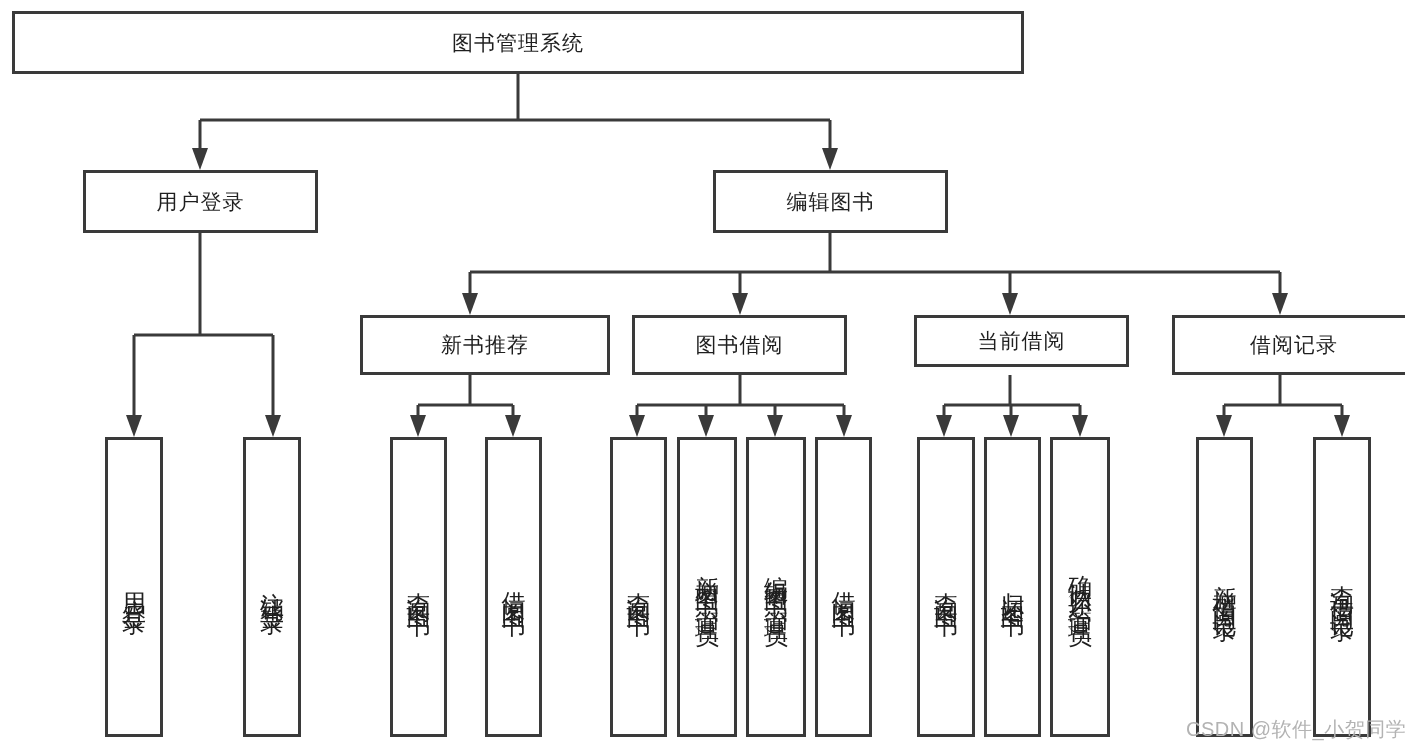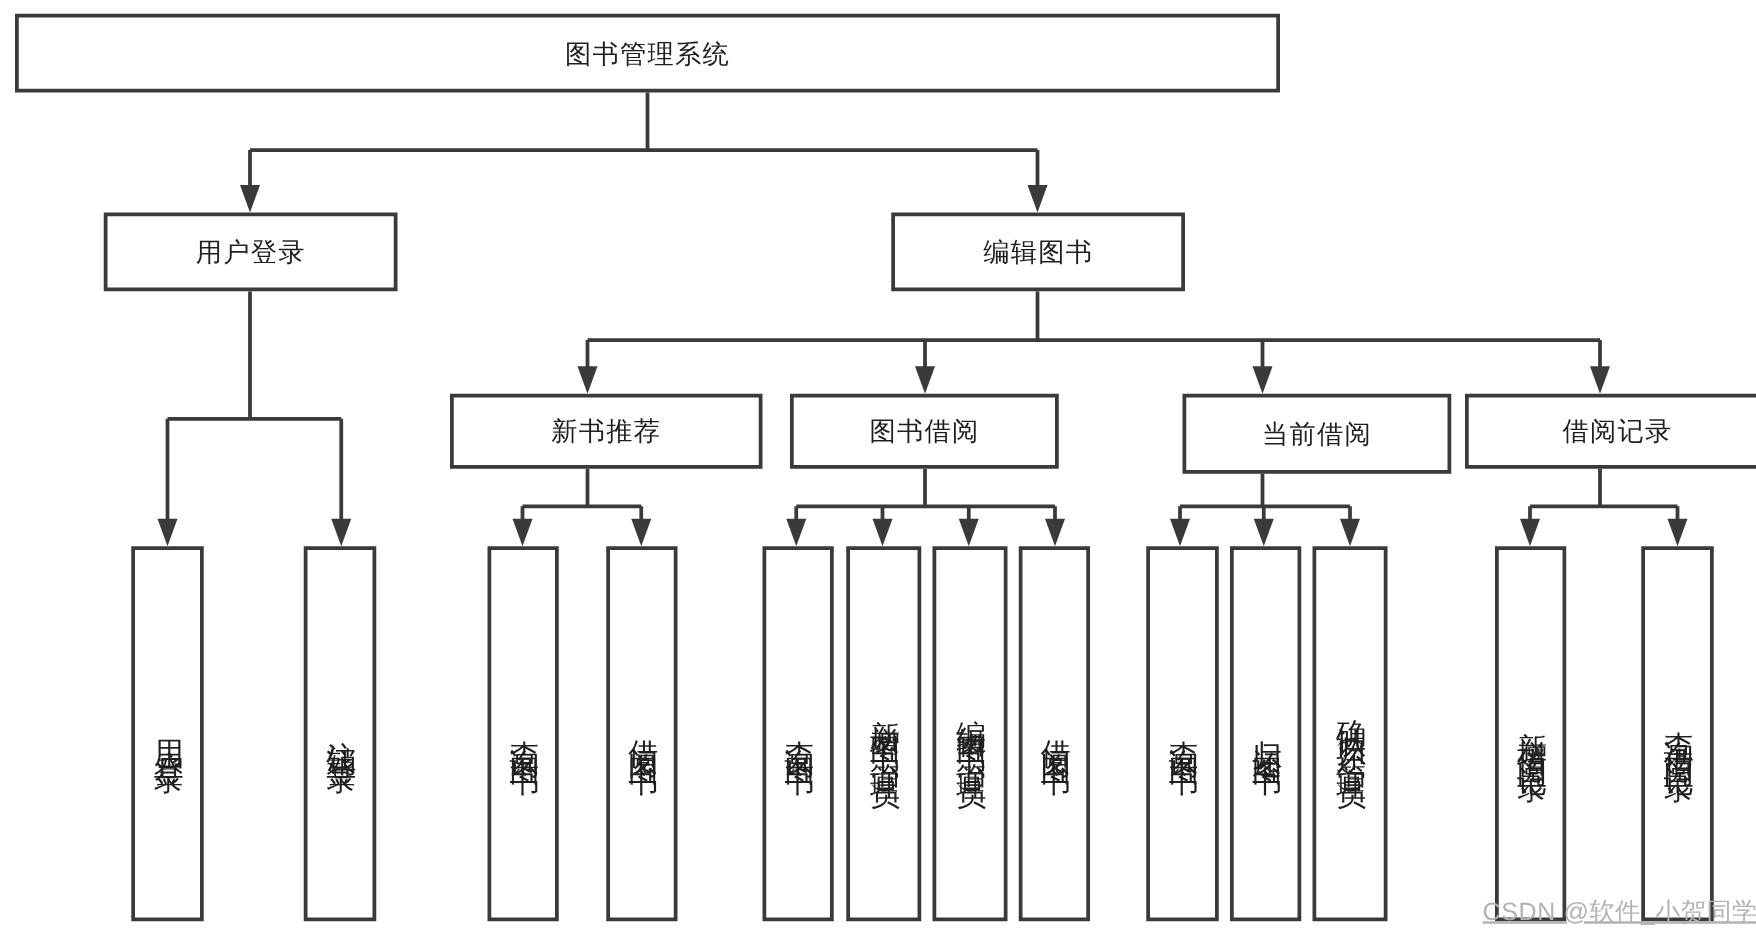--- a/index.html
+++ b/index.html
@@ -17,21 +17,20 @@
   .h-node { font-size:21px; letter-spacing:1px; }
   .v-node { font-size:24px; }
   .v-node .lbl {
     writing-mode:vertical-rl; text-orientation:mixed;
     letter-spacing:7px; line-height:1;
   }
   .watermark {
     position:absolute; left:1186px; top:716px;
     font-size:20px; color:#b3b3b3; white-space:nowrap;
     letter-spacing:0.5px;
-    text-decoration:underline;
   }
 </style>
 </head>
 <body>
 
 <div class="canvas">
 
   <svg class="connectors" width="1405" height="747" viewBox="0 0 1405 747" aria-hidden="true">
     <defs>
       <polygon id="arrowhead" points="-8,-22 8,-22 0,0" fill="#3a3a3a"></polygon>
@@ -78,21 +77,21 @@
   <div class="node h-node" style="left:713px;top:170px;width:235px;height:63px">
     <span class="lbl">编辑图书</span>
   </div>
 
   <div class="node h-node" style="left:360px;top:315px;width:250px;height:60px">
     <span class="lbl">新书推荐</span>
   </div>
   <div class="node h-node" style="left:632px;top:315px;width:215px;height:60px">
     <span class="lbl">图书借阅</span>
   </div>
-  <div class="node h-node" style="left:946px;top:315px;width:215px;height:64px">
+  <div class="node h-node" style="left:914px;top:315px;width:215px;height:52px">
     <span class="lbl">当前借阅</span>
   </div>
   <div class="node h-node" style="left:1172px;top:315px;width:244px;height:60px">
     <span class="lbl">借阅记录</span>
   </div>
 
   <div class="node v-node" style="left:105px;top:437px;width:58px;height:300px">
     <span class="lbl">用户登录</span>
   </div>
   <div class="node v-node" style="left:243px;top:437px;width:58px;height:300px">

